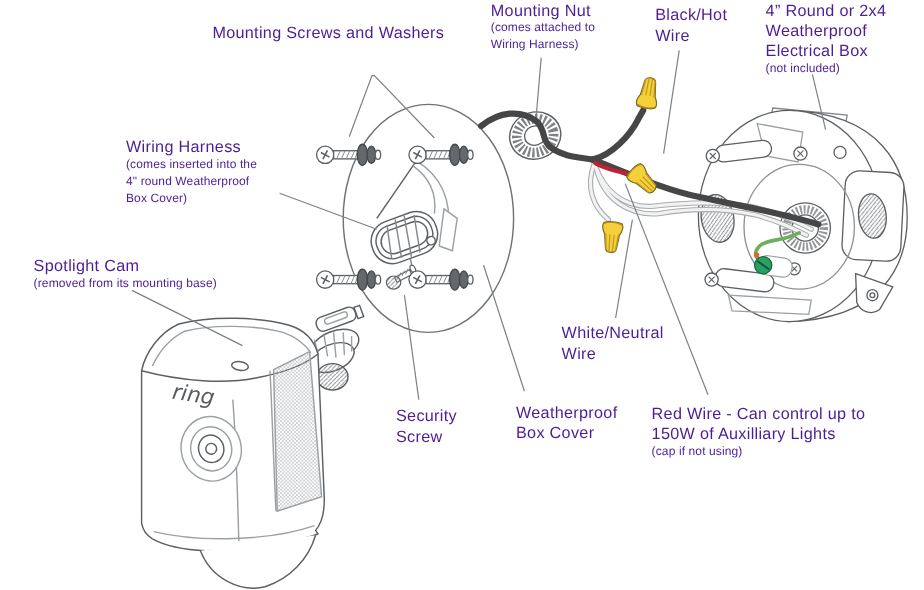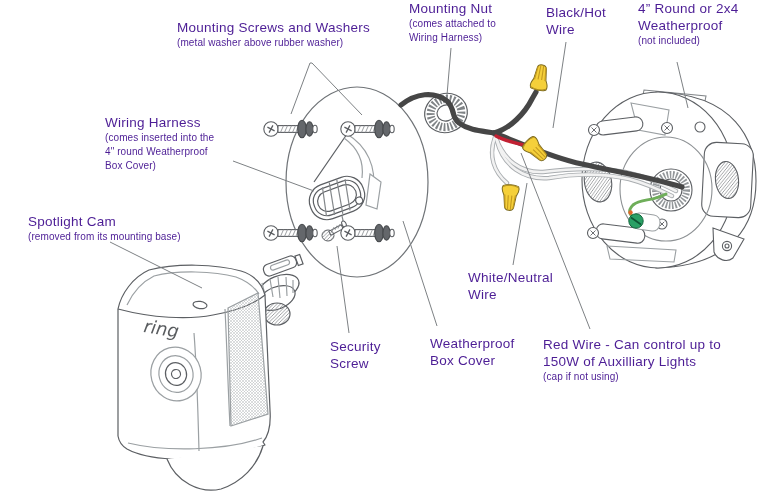--- a/index.html
+++ b/index.html
@@ -193,37 +193,37 @@
     <line x1="110" y1="242" x2="202" y2="288"></line>
     <line x1="337" y1="246" x2="349" y2="333"></line>
     <line x1="403" y1="221" x2="437" y2="326"></line>
     <line x1="527" y1="183" x2="513" y2="265"></line>
     <line x1="521" y1="153" x2="590" y2="329"></line>
   </g>
 </svg>
 
 <div class="label" style="left:177px;top:19px;">
   <div class="t">Mounting Screws and Washers</div>
-  <div class="s">(metal washer above rubber washer)</div>
 </div>
 
 <div class="label" style="left:409px;top:0px;">
   <div class="t">Mounting Nut</div>
   <div class="s">(comes attached to</div>
   <div class="s">Wiring Harness)</div>
 </div>
 
 <div class="label" style="left:546px;top:4px;">
   <div class="t">Black/Hot</div>
   <div class="t">Wire</div>
 </div>
 
 <div class="label" style="left:638px;top:0px;">
   <div class="t">4” Round or 2x4</div>
   <div class="t">Weatherproof</div>
+  <div class="t">Electrical Box</div>
   <div class="s">(not included)</div>
 </div>
 
 <div class="label" style="left:105px;top:114px;">
   <div class="t">Wiring Harness</div>
   <div class="s">(comes inserted into the</div>
   <div class="s">4" round Weatherproof</div>
   <div class="s">Box Cover)</div>
 </div>
 

